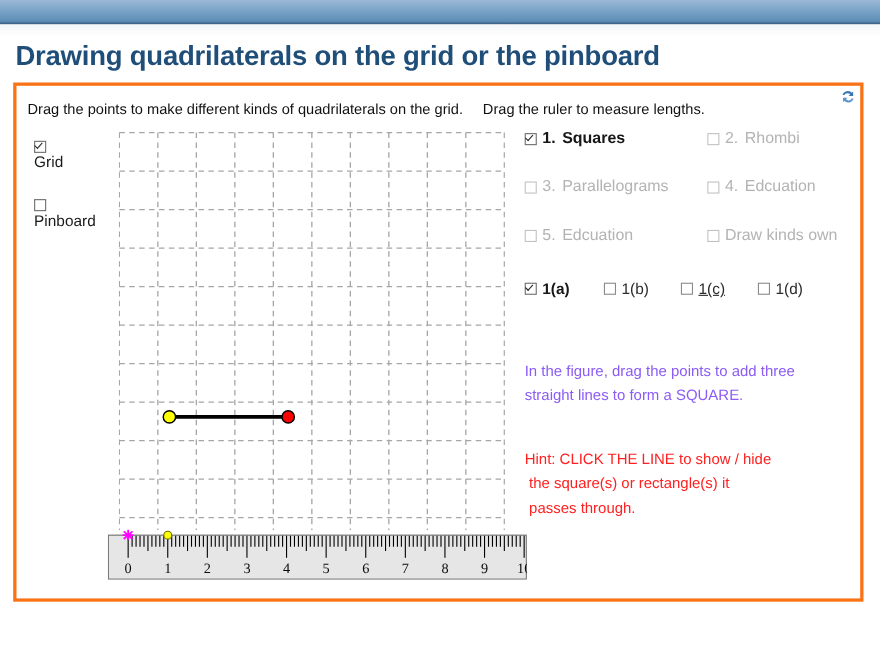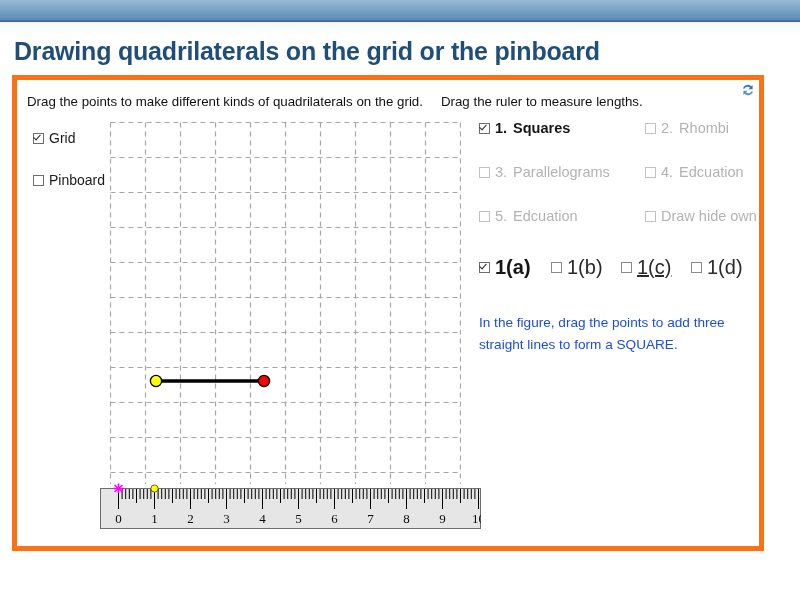--- a/index.html
+++ b/index.html
@@ -43,22 +43,23 @@
     letter-spacing: -0.2px;
     white-space: nowrap;
   }
 
   
   .panel {
     position: absolute;
     left: 12px; top: 75px;
     width: 742px; height: 466px;
     background: #ffffff;
-    border: 5px solid #f97316;
+    border: 3px solid #f97316;
     overflow: hidden;
+    padding-left: 25px;
   }
 
   .refresh-icon {
     position: absolute;
     right: 3px; top: 2px;
     width: 16px; height: 16px;
   }
 
   .top-instructions {
     position: absolute;
@@ -71,25 +72,26 @@
   .top-instructions .gap { display: inline-block; width: 18px; }
 
   
   .left-controls {
     position: absolute;
     left: 16px; top: 50px;
     width: 86px;
   }
   .lc-row {
     display: flex;
-    align-items: center;
+    align-items: flex-start;
     margin-bottom: 26px;
     font-size: 14px;
     color: #1a1a1a;
     white-space: nowrap;
+    flex-direction: column;
   }
   .cbx {
     display: inline-block;
     width: 9px; height: 9px;
     border: 1px solid #6d6d6d;
     background: #ffffff;
     margin-right: 5px;
     position: relative;
     flex: 0 0 auto;
   }
@@ -141,33 +143,33 @@
   .opt .cbx { align-self: center; }
   .opt .num { margin-right: 6px; }
   .opt.on  { color: #161616; font-weight: bold; }
   .opt.off { color: #b3b3b3; font-weight: normal; }
   .opt.off .cbx { border-color: #c2c2c2; }
 
   .sub-opt {
     position: absolute;
     display: flex;
     align-items: center;
-    font-size: 20px;
+    font-size: 14px;
     white-space: nowrap;
   }
   .sub-opt.on  { color: #161616; font-weight: bold; }
   .sub-opt.off { color: #2b2b2b; font-weight: normal; }
   .sub-opt.off .cbx { border-color: #8a8a8a; }
 
   .task-text {
     position: absolute;
-    left: 462px; top: 232px;
+    left: 462px; top: 249px;
     width: 292px;
     font-size: 13.6px;
-    color: #1d4ed8;
+    color: #8b5cf6;
     line-height: 22px;
     white-space: nowrap;
   }
 
   .hint-text {
     position: absolute;
     left: 462px; top: 329px;
     width: 292px;
     font-size: 13.6px;
     color: #ff2020;
@@ -424,21 +426,21 @@
         </div>
 
         <div class="opt off" style="left:0px;   top:88px;">
           <span class="cbx dim"></span>
           <span class="num">5.</span>
           <span>Edcuation</span>
         </div>
 
         <div class="opt off" style="left:166px; top:88px;">
           <span class="cbx dim"></span>
-          <span>Draw hide own</span>
+          <span>Draw kinds own</span>
         </div>
 
         <div class="sub-opt on" style="left:0px;   top:136px;">
           <span class="cbx checked"></span>
           <span>1(a)</span>
         </div>
         <div class="sub-opt off" style="left:72px;  top:136px;text-align:right;">
           <span class="cbx"></span>
           <span>1(b)</span>
         </div>
@@ -451,17 +453,22 @@
           <span>1(d)</span>
         </div>
       </div>
     </div>
 
     <div class="task-text">
       <div>In the figure, drag the points to add three</div>
       <div>straight lines to form a SQUARE.</div>
     </div>
 
+    <div class="hint-text">
+      <div>Hint:   CLICK THE LINE to show / hide</div>
+      <div><span class="indent"></span><span>the square(s) or rectangle(s) it</span></div>
+      <div><span class="indent"></span><span>passes through.</span></div>
+    </div>
 
   </div>
 
 
 </div>
 
 </body></html>

